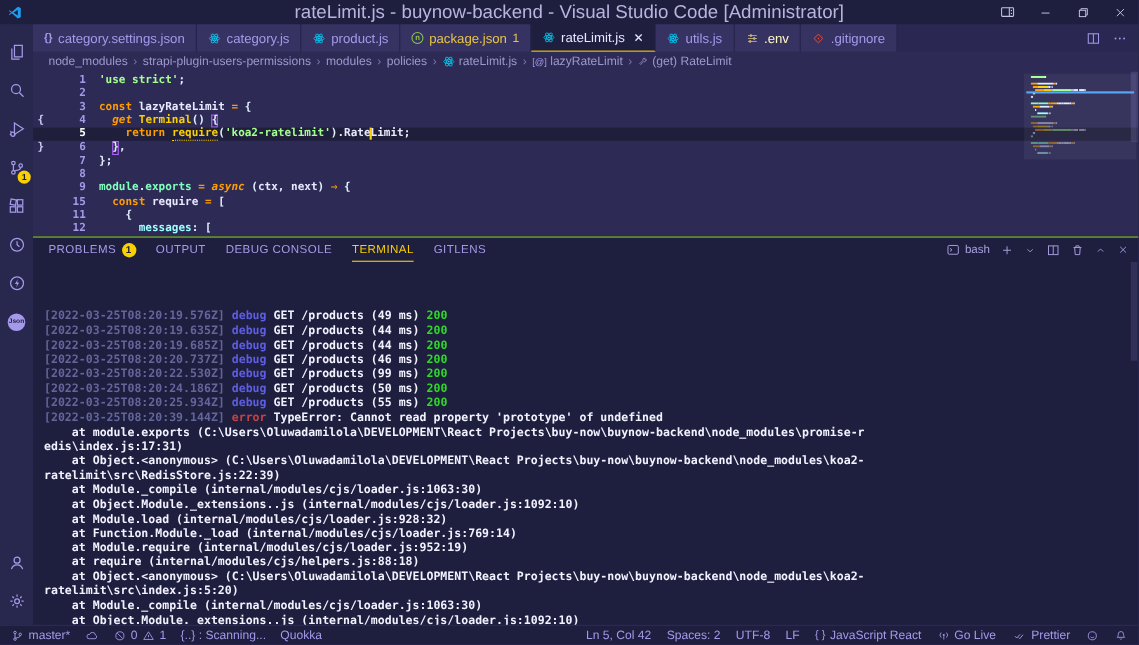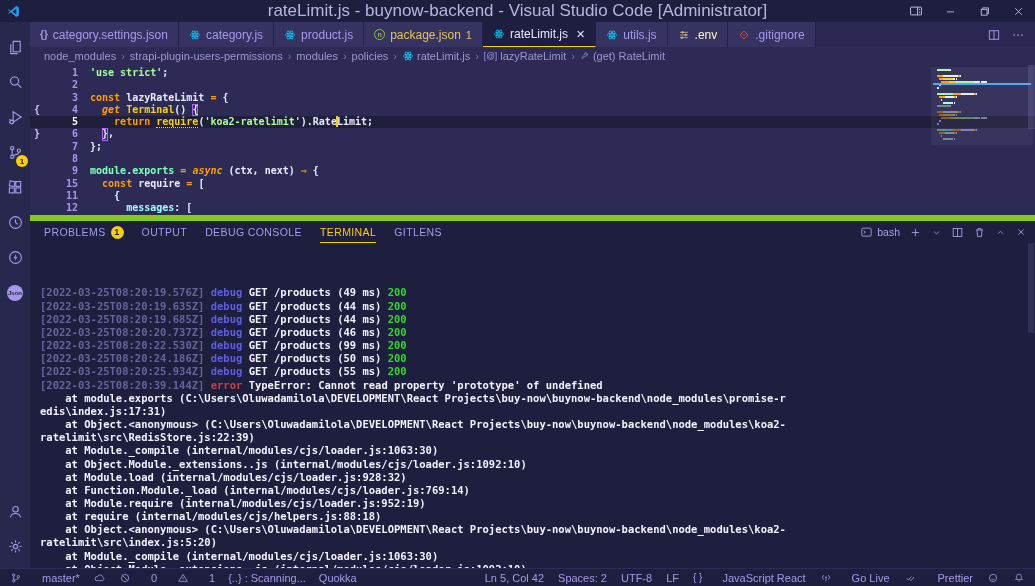--- a/index.html
+++ b/index.html
@@ -65,37 +65,37 @@
 
   .minimap{position:absolute;top:4px;right:10px;width:88px}
   .mm-row{height:2px;margin-bottom:1px;white-space:nowrap;overflow:hidden}
   .mm-seg{display:inline-block;height:2px;vertical-align:top}
   .mm-ghost{opacity:.45}
   .mm-curline{position:absolute;left:-4px;right:-6px;height:2px;background:#53A7F5}
   .mm-slider{position:absolute;left:-6px;right:-8px;top:-2px;height:78px;background:rgba(255,255,255,.05)}
   .scroll-v{position:absolute;right:0;top:0;width:7px;height:64px;background:rgba(165,153,233,.18)}
 
   
-  .panel{border-top:6px solid #84cc16;background:#1E1E3F;flex:0 0 353px;display:flex;flex-direction:column;min-height:0}
+  .panel{border-top:1px solid #84cc16;background:#1E1E3F;flex:0 0 353px;display:flex;flex-direction:column;min-height:0}
   .panel-header{height:22px;flex:0 0 22px;display:flex;align-items:center;padding:0 8px 0 14px;font-size:10.5px;color:#A599E9}
   .ptab{display:flex;align-items:center;gap:5px;height:22px;margin-right:18px;letter-spacing:.4px}
   .ptab.active{color:#FAD000;border-bottom:1px solid #FAD000}
   .pbadge{background:#FAD000;color:#1E1E3F;width:13px;height:13px;border-radius:50%;font-size:9px;font-weight:bold;
     display:flex;align-items:center;justify-content:center}
   .panel-actions{margin-left:auto;display:flex;align-items:center;gap:9px;color:#A9A1E0}
   .bash-chip{display:flex;align-items:center;gap:4px;font-size:10.5px}
   .terminal{flex:1;padding:4px 0 0 10px;font-family:"DejaVu Sans Mono",monospace;font-weight:700;font-size:10.5px;
     line-height:13.15px;color:#F2F2FF;overflow:hidden;white-space:pre;position:relative}
   .t-ts{color:#65659B}.t-debug{color:#5E5EE0}.t-ok{color:#2FD927}.t-err{color:#C74343}
   .panel-scroll{position:absolute;right:1px;top:0;width:6px;height:90px;background:rgba(165,153,233,.15)}
 
   
   .statusbar{height:18px;flex:0 0 18px;background:#1E1E3F;border-top:1px solid #2D2B55;display:flex;align-items:center;
     font-size:11px;color:#A599E9;padding:0 10px;white-space:nowrap}
-  .sb-item{display:flex;align-items:center;gap:20px;margin-right:13px}
+  .sb-item{display:flex;align-items:center;gap:4px;margin-right:13px}
   .sb-right{margin-left:auto;display:flex;align-items:center}
   .sb-right .sb-item{margin-right:0;margin-left:14px}
   svg{display:block}
 </style>
 </head>
 <body>
 
 <div class="app">
 
   <div class="titlebar">

